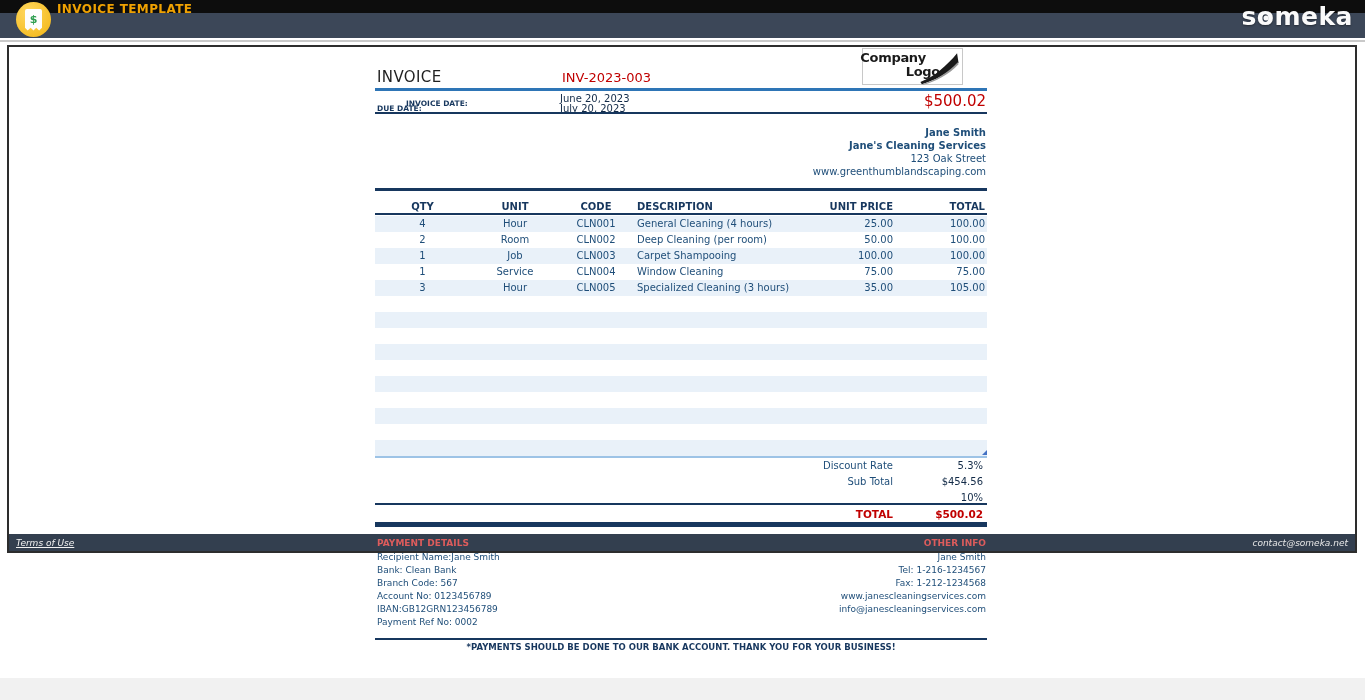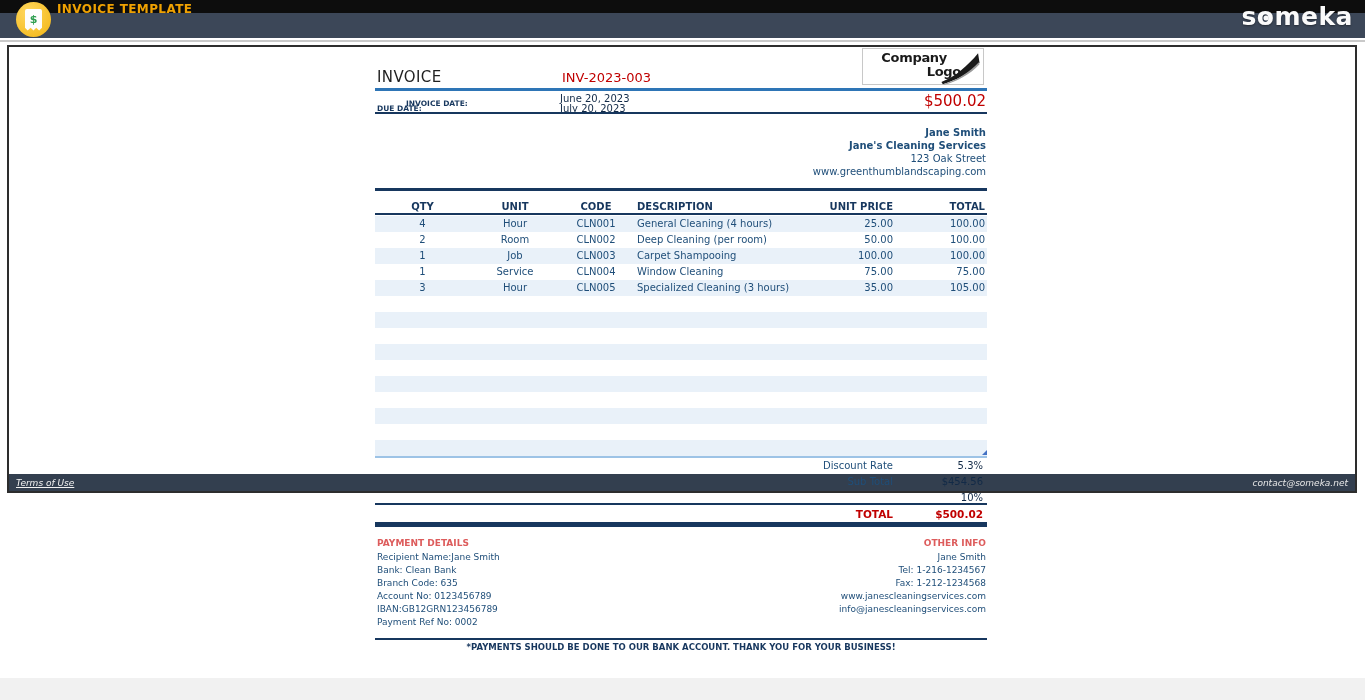--- a/index.html
+++ b/index.html
@@ -25,31 +25,31 @@
     color:#f0a202; letter-spacing:.4px; z-index:5; }
   .hdr-title { position:absolute; left:57px; top:18px; font-size:11px; font-weight:bold;
     color:#ffffff; letter-spacing:.3px; z-index:5; }
   .brand { position:absolute; right:12px; top:2px; font-size:25px; font-weight:bold;
     color:#fafafa; letter-spacing:.5px; z-index:5; text-shadow:0 1px 2px rgba(0,0,0,.4); }
   .brand .o { position:relative; }
   .brand .o::after { content:''; position:absolute; left:50%; top:56%; width:5px; height:5px;
     border-radius:50%; background:#fafafa; transform:translate(-50%,-50%); }
 
   
-  .page { position:absolute; left:7px; top:45px; width:1350px; height:448px;
+  .page { position:absolute; left:7px; top:45px; width:1350px; height:508px;
     background:#ffffff; border:2px solid #2d2d2d; }
   .bottom-bar { position:absolute; left:0; right:0; bottom:0; height:17px; background:#333f4f;
     display:flex; align-items:center; justify-content:space-between; padding:0 7px; }
   .bottom-bar .terms { color:#f2f2f2; font-size:9px; font-style:italic; text-decoration:underline; }
   .bottom-bar .contact { color:#e8e8e8; font-size:9px; font-style:italic; }
 
   
   .sheet { position:absolute; left:375px; top:45px; width:612px; height:614px; font-size:10px; color:#1f4e79; }
 
-  .logo-box { position:absolute; left:487px; top:3px; width:122px; height:37px;
+  .logo-box { position:absolute; left:487px; top:3px; width:101px; height:37px;
     background:#fff; border:1px solid #c8c8c8; }
   .logo-text { position:absolute; right:36px; top:2px; text-align:right; color:#1a1a1a;
     font-weight:bold; font-size:13px; line-height:14px; letter-spacing:-.3px; }
   .logo-text .l2 { margin-right:-14px; }
   .logo-swoosh { position:absolute; right:2px; top:1px; width:44px; height:36px; }
 
   .inv-title { position:absolute; left:2px; top:23px; font-size:15px; color:#1f1f1f; letter-spacing:.4px; }
   .inv-number { position:absolute; left:187px; top:25px; font-size:13px; color:#c00000;text-align:right; }
   .rule { position:absolute; left:0; width:612px; }
   .rule.blue { top:43px; height:3px; background:#2e75b6; }
@@ -241,21 +241,21 @@
     <div class="tot-row grand" style="top:461px;">
       <span class="tot-label">TOTAL</span>
       <span class="tot-value">$500.02</span>
     </div>
     <div class="rule post-total"></div>
 
     <div class="section-h" style="left:2px;">PAYMENT DETAILS</div>
     <div class="pay-lines">
         <div>Recipient Name:Jane Smith</div>
         <div>Bank: Clean Bank</div>
-        <div>Branch Code: 635</div>
+        <div>Branch Code: 567</div>
         <div>Account No: 0123456789</div>
         <div>IBAN:GB12GRN123456789</div>
         <div>Payment Ref No: 0002</div>
       </div>
 
     <div class="section-h" style="right:1px;">OTHER INFO</div>
     <div class="info-lines">
         <div>Jane Smith</div>
         <div>Tel: 1-216-1234567</div>
         <div>Fax: 1-212-1234568</div>

